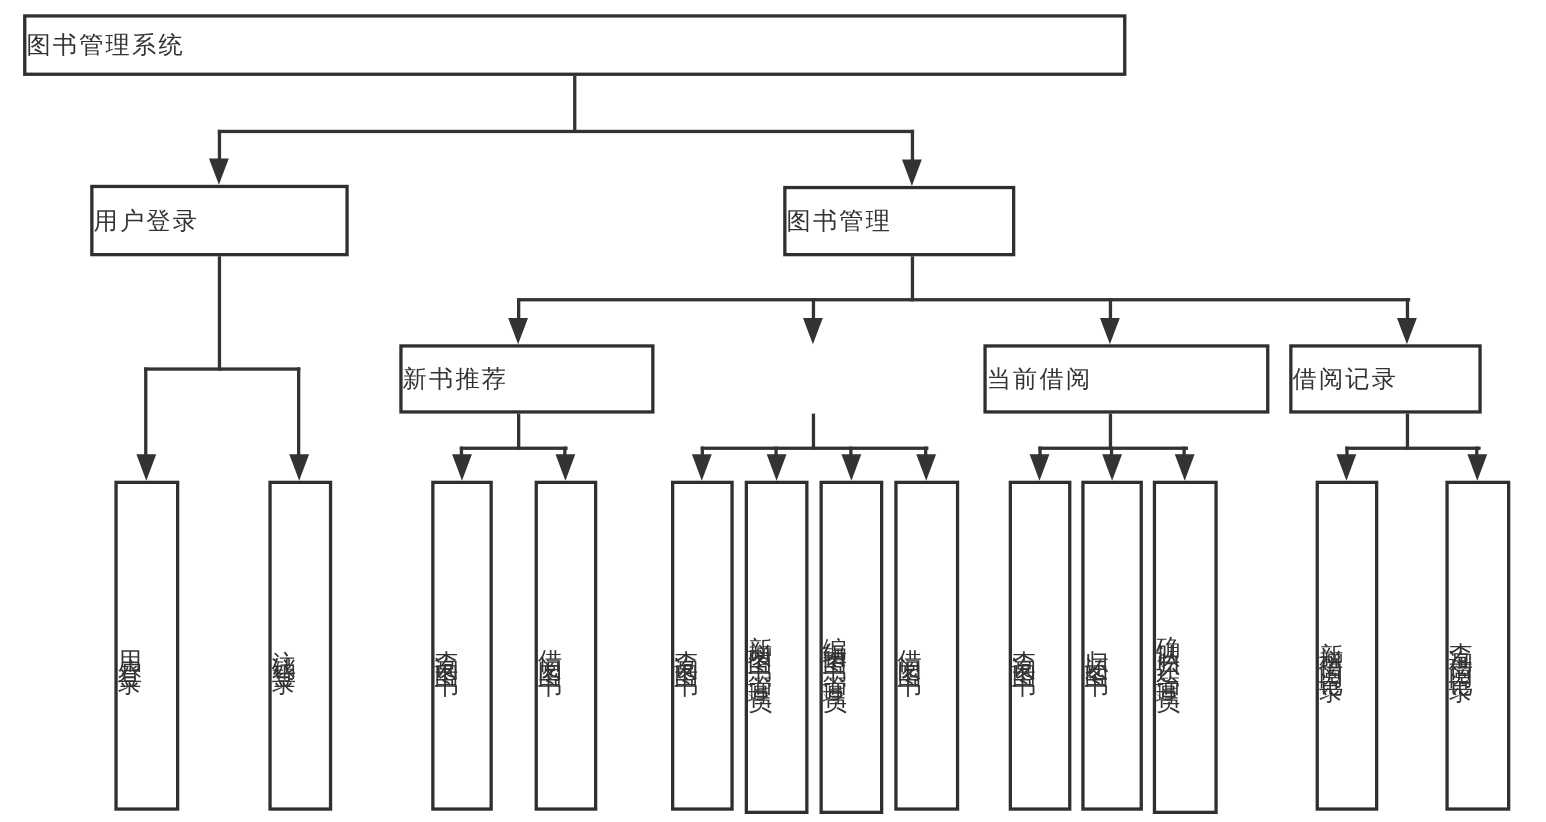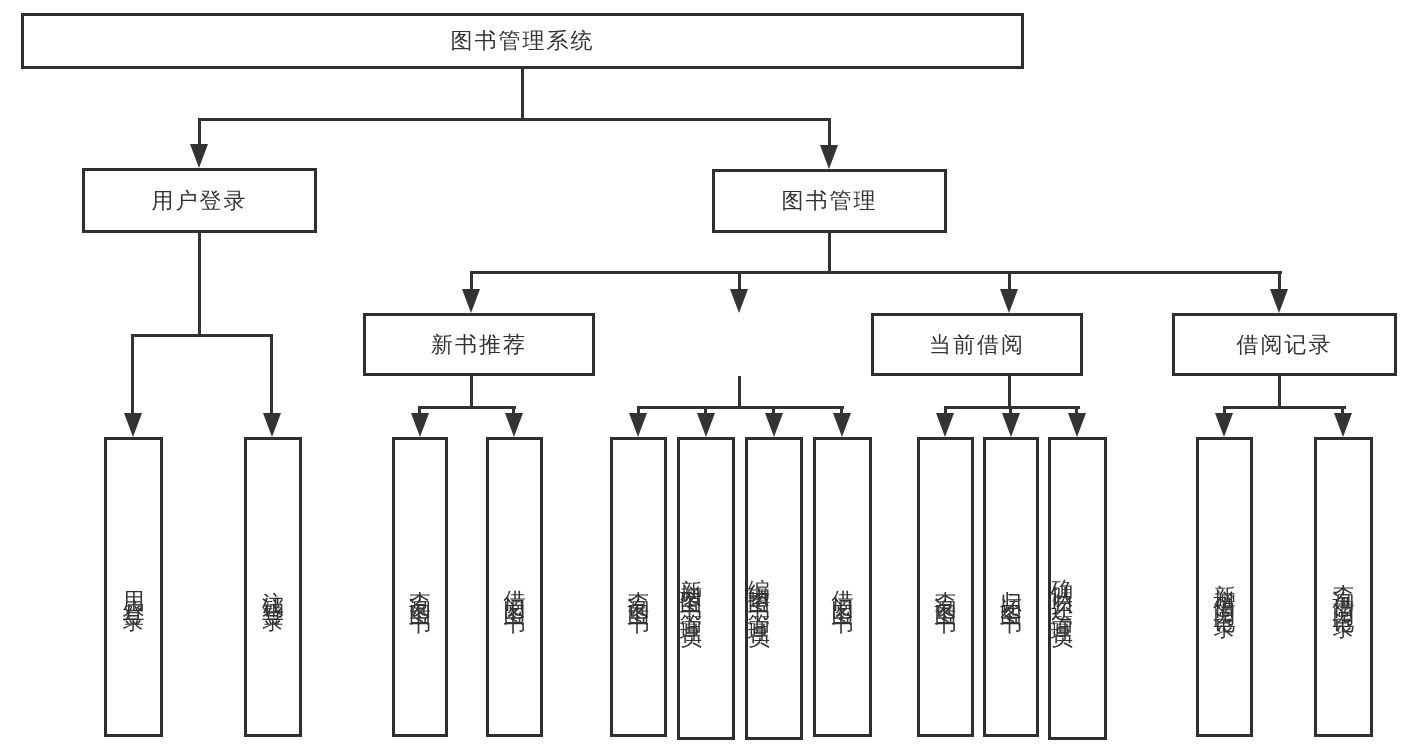--- a/index.html
+++ b/index.html
@@ -18,21 +18,21 @@
     width:1405px;height:747px;
     background:var(--background);
     overflow:hidden;
   }
   .box{
     position:absolute;
     background:var(--box-fill);
     border:3px solid var(--box-border);
     display:flex;
     align-items:center;
-    justify-content:center;
+    justify-content:flex-start;
     color:var(--text);
     font-size:22px;
   }
   .h-box span{letter-spacing:2px;white-space:nowrap;}
   .v-box span{
     writing-mode:vertical-rl;
     text-orientation:mixed;
     letter-spacing:7px;
     line-height:1.0;
   }
@@ -59,31 +59,31 @@
 
 <div class="stage">
 
   <div class="box h-box" style="left:21px;top:13px;width:1003px;height:56px">
     <span>图书管理系统</span>
   </div>
 
   <div class="box h-box" style="left:82px;top:168px;width:235px;height:65px">
     <span>用户登录</span>
   </div>
-  <div class="box h-box" style="left:712px;top:169px;width:235px;height:64px">
+  <div class="box h-box" style="left:712px;top:169px;width:211px;height:64px">
     <span>图书管理</span>
   </div>
 
   <div class="box h-box" style="left:363px;top:313px;width:232px;height:63px">
     <span>新书推荐</span>
   </div>
-  <div class="box h-box" style="left:871px;top:313px;width:212px;height:63px">
+  <div class="box h-box" style="left:894px;top:313px;width:260px;height:63px">
     <span>当前借阅</span>
   </div>
-  <div class="box h-box" style="left:1172px;top:313px;width:225px;height:63px">
+  <div class="box h-box" style="left:1172px;top:313px;width:175px;height:63px">
     <span>借阅记录</span>
   </div>
 
   <div class="box v-box" style="left:104px;top:437px;width:59px;height:300px">
     <span>用户登录</span>
   </div>
   <div class="box v-box" style="left:244px;top:437px;width:58px;height:300px">
     <span>注销登录</span>
   </div>
 

